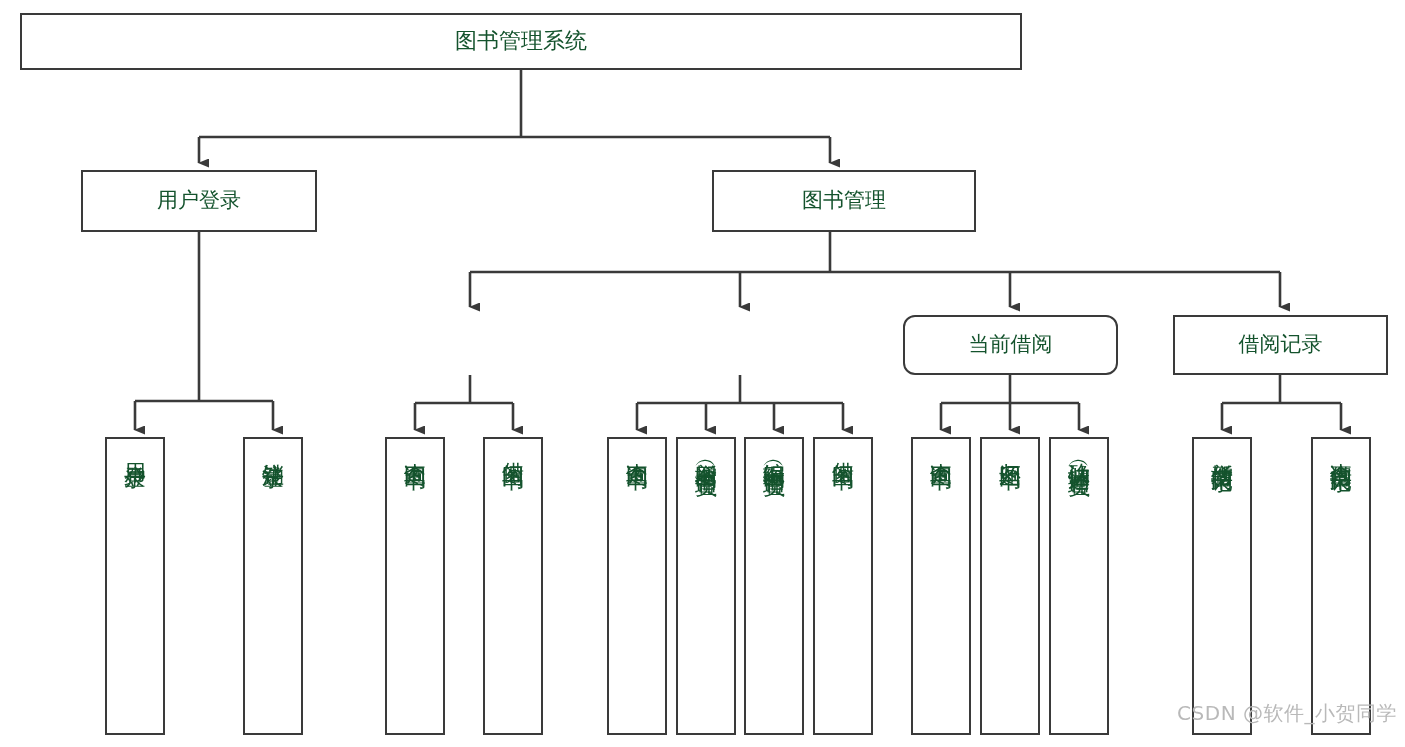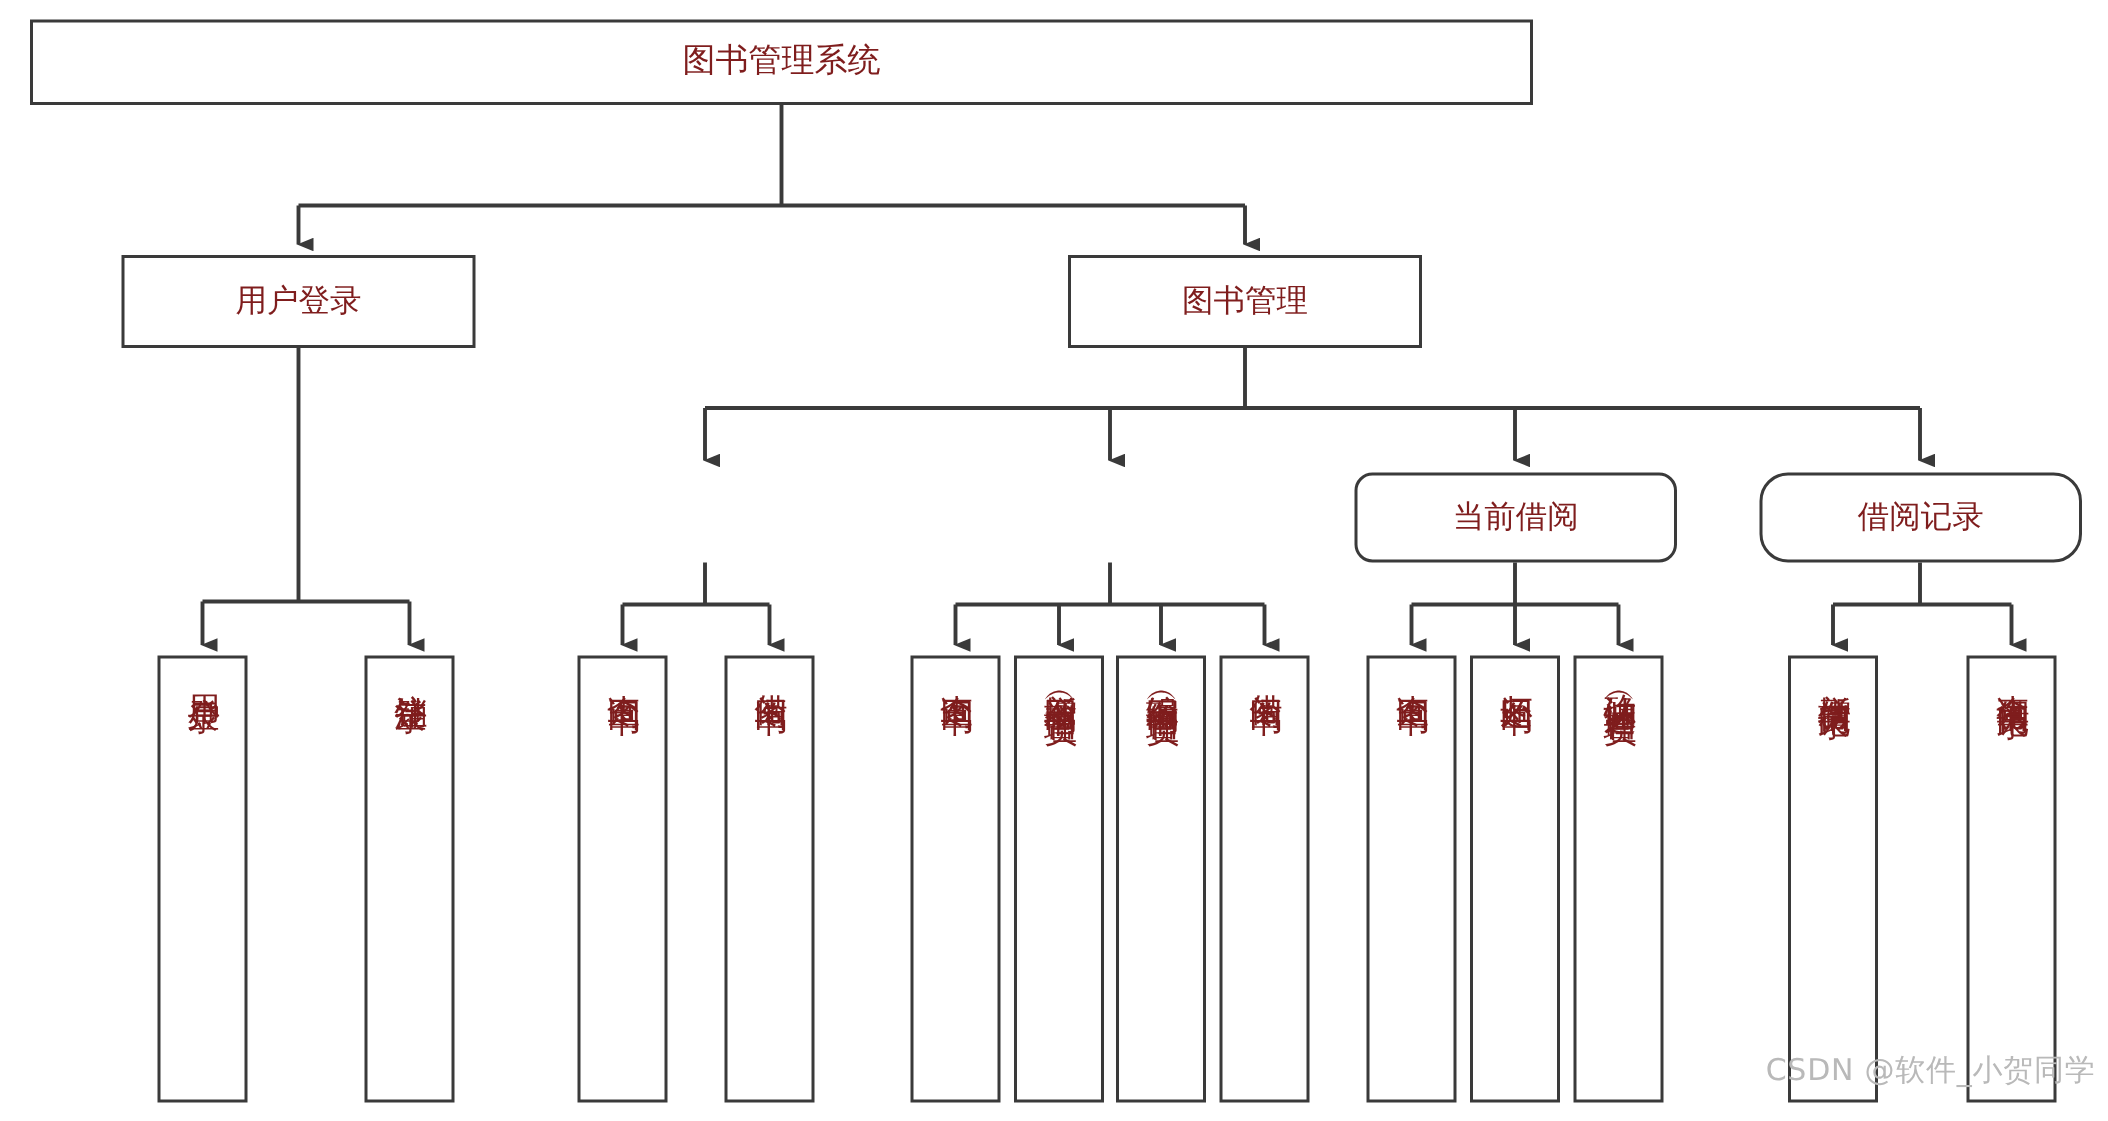--- a/index.html
+++ b/index.html
@@ -30,21 +30,21 @@
     position: absolute;
     box-sizing: border-box;
     background: #ffffff;
     border: 2px solid #3a3a3a;
     display: flex;
     align-items: center;
     justify-content: center;
     z-index: 2;
   }
   .node .node-label {
-    color: #7f1d1d;
+    color: #14532d;
     text-align: center;
     line-height: 1.12;
     white-space: nowrap;
   }
   .node-h .node-label {
     font-size: 21px;
   }
   .node-root .node-label {
     font-size: 22px;
   }
@@ -129,28 +129,28 @@
     </g>
   </svg>
 
   <div class="node node-h node-root" style="left:20px; top:13px; width:1002px; height:57px;">
     <span class="node-label">图书管理系统</span>
   </div>
 
   <div class="node node-h" style="left:81px; top:170px; width:236px; height:62px;">
     <span class="node-label">用户登录</span>
   </div>
-  <div class="node node-h" style="left:712px; top:170px; width:236px; height:62px;">
+  <div class="node node-h" style="left:712px; top:170px; width:264px; height:62px;">
     <span class="node-label">图书管理</span>
   </div>
 
   <div class="node node-h" style="left:903px; top:315px; width:215px; height:60px;border-radius:12px;">
     <span class="node-label">当前借阅</span>
   </div>
-  <div class="node node-h" style="left:1173px; top:315px; width:215px; height:60px;border-radius:19px;">
+  <div class="node node-h" style="left:1173px; top:315px; width:215px; height:60px;">
     <span class="node-label">借阅记录</span>
   </div>
 
   <div class="node node-v" style="left:105px; top:437px; width:60px; height:298px;">
     <span class="node-label">用户登录</span>
   </div>
   <div class="node node-v" style="left:243px; top:437px; width:60px; height:298px;">
     <span class="node-label">注销登录</span>
   </div>
 

